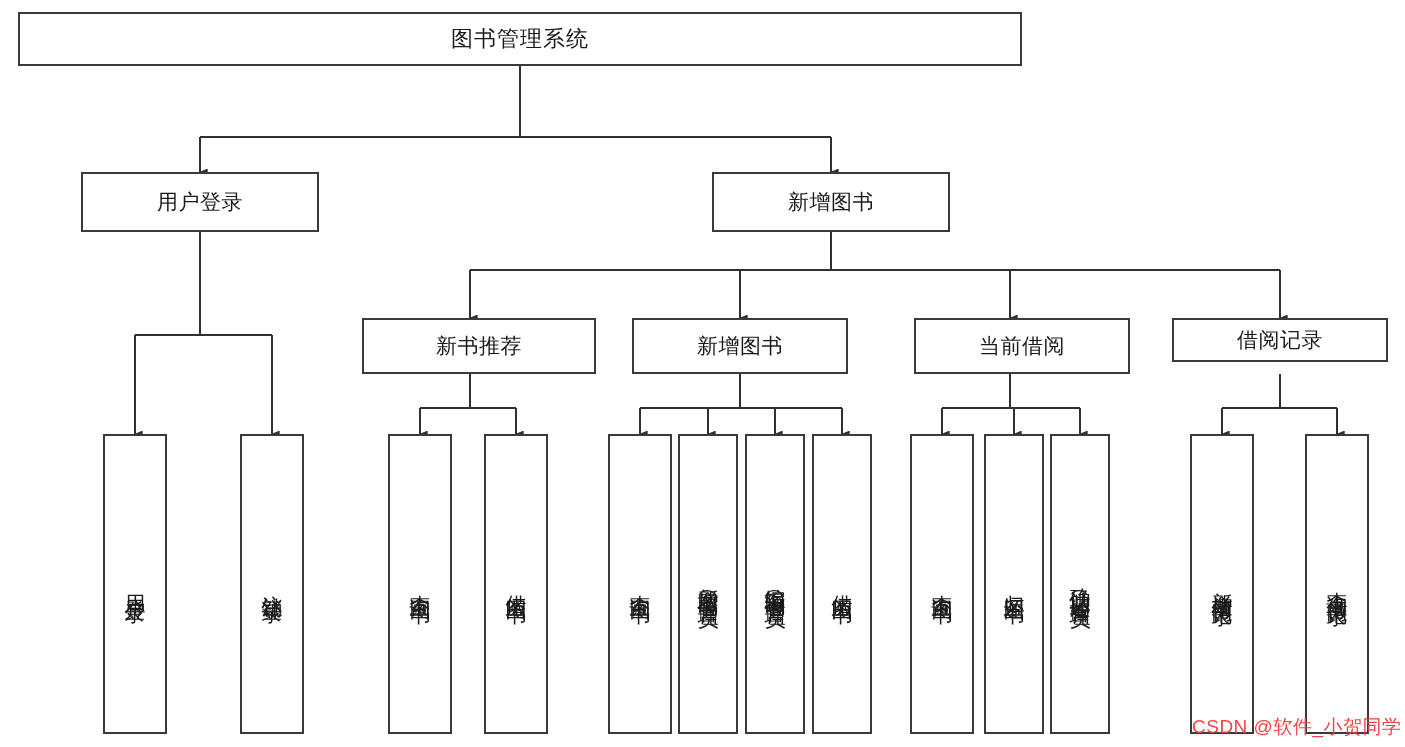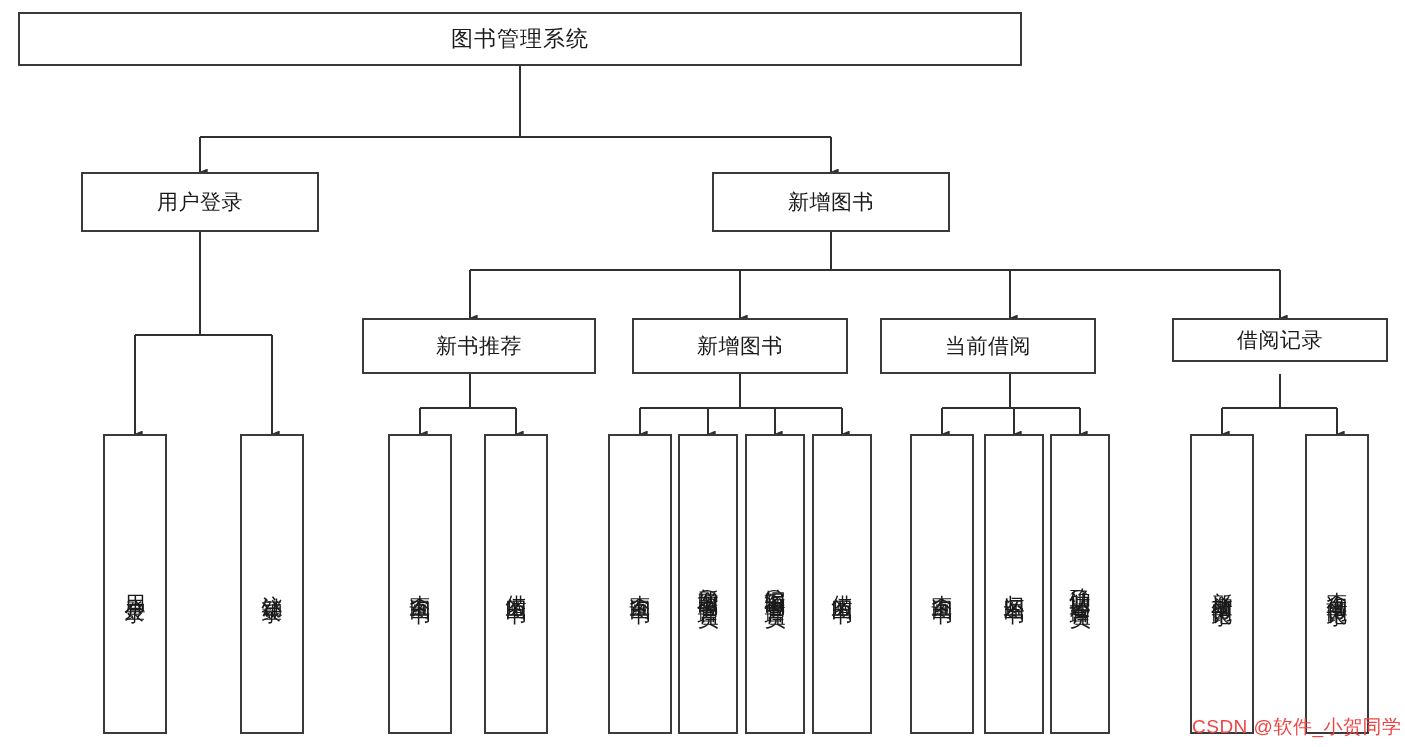--- a/index.html
+++ b/index.html
@@ -128,21 +128,21 @@
       </div>
       <div class="node horiz" style="left: 712px; top: 172px; width: 238px; height: 60px;">
         <span class="label">新增图书</span>
       </div>
       <div class="node horiz" style="left: 362px; top: 318px; width: 234px; height: 56px;">
         <span class="label">新书推荐</span>
       </div>
       <div class="node horiz" style="left: 632px; top: 318px; width: 216px; height: 56px;">
         <span class="label">新增图书</span>
       </div>
-      <div class="node horiz" style="left: 880px; top: 318px; width: 216px; height: 56px;">
+      <div class="node horiz" style="left: 914px; top: 318px; width: 216px; height: 56px;">
         <span class="label">当前借阅</span>
       </div>
       <div class="node horiz" style="left: 1172px; top: 318px; width: 216px; height: 44px;">
         <span class="label">借阅记录</span>
       </div>
       <div class="node vert" style="left: 103px; top: 434px; width: 64px; height: 300px;">
         <span class="label">用户登录</span>
       </div>
       <div class="node vert" style="left: 240px; top: 434px; width: 64px; height: 300px;">
         <span class="label">注销登录</span>

